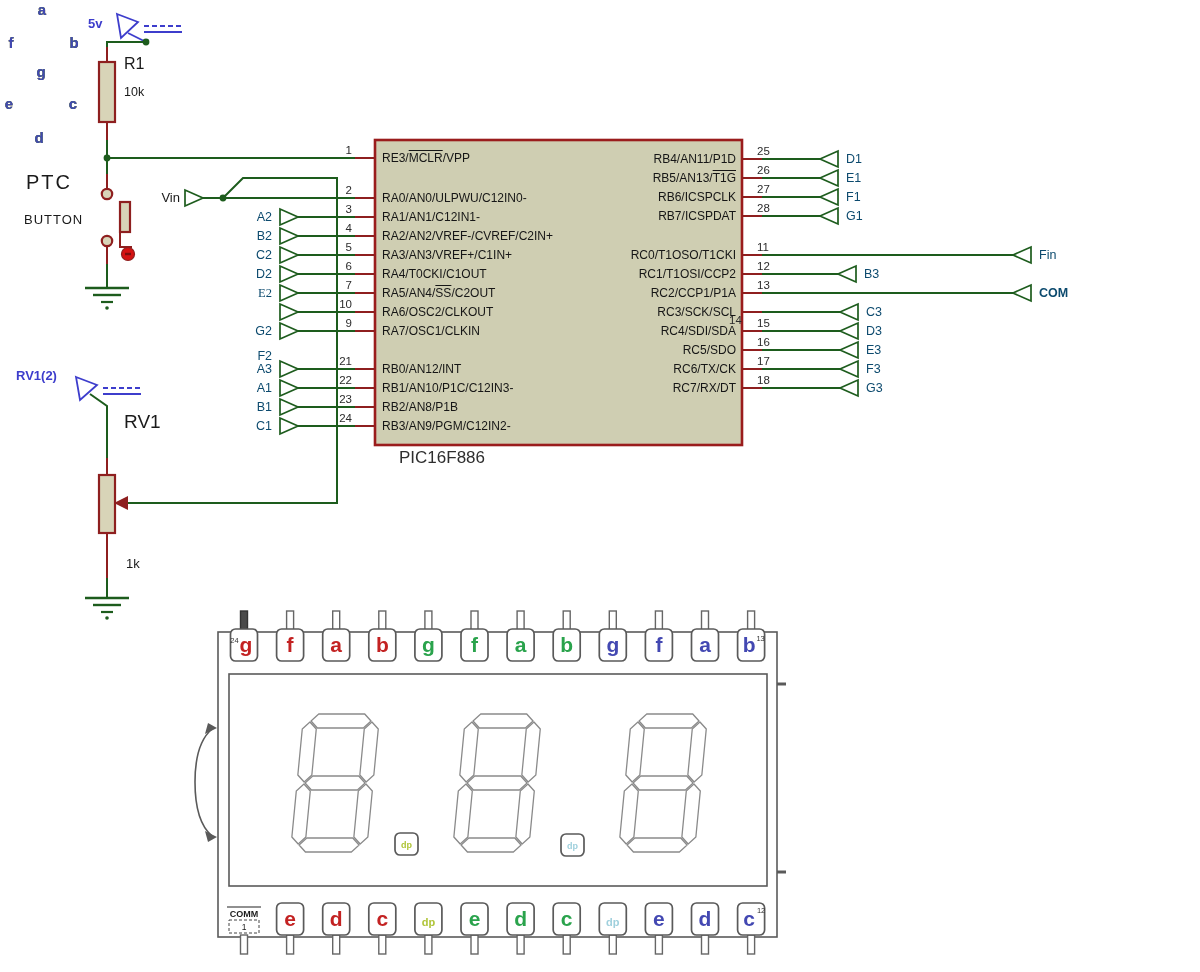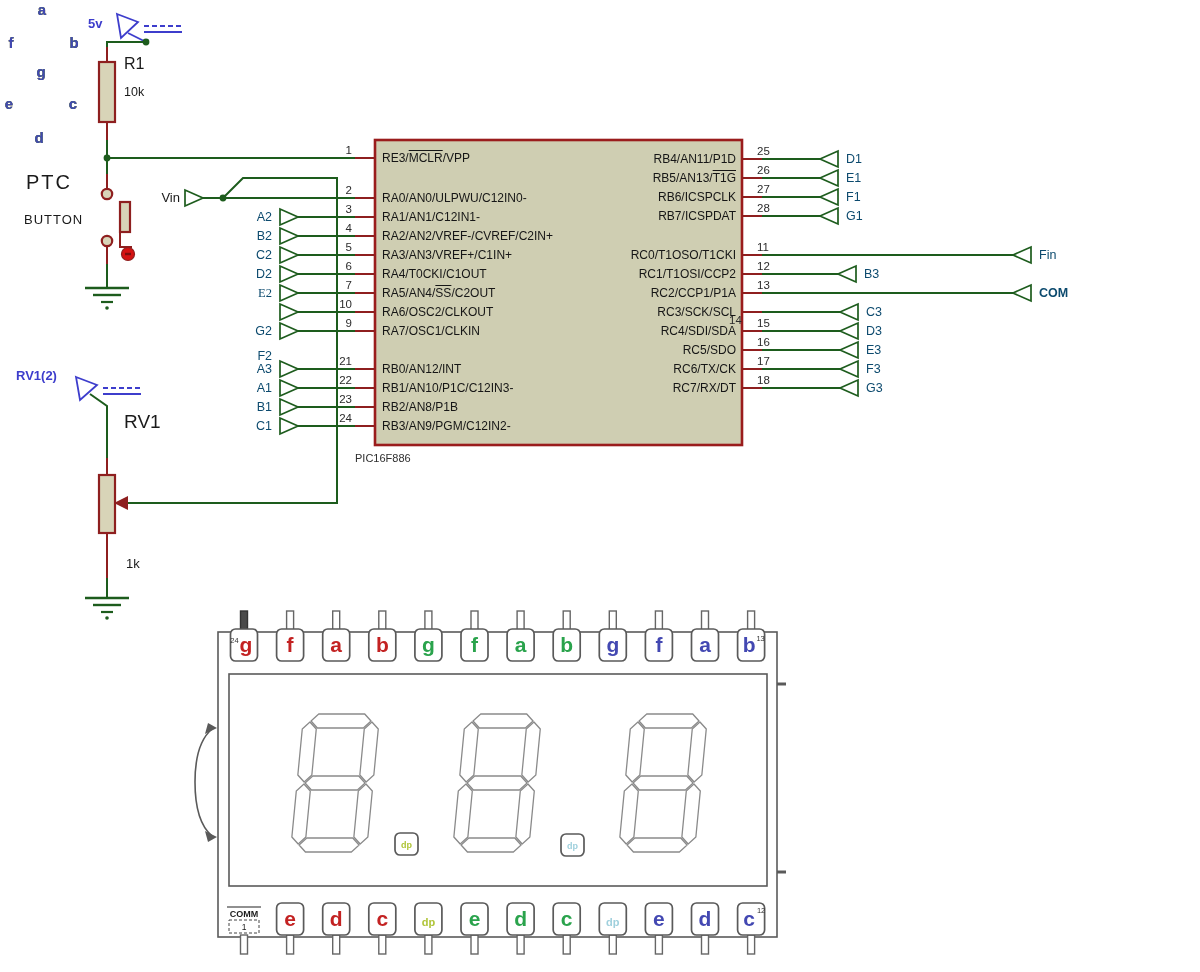--- a/index.html
+++ b/index.html
@@ -311,21 +311,21 @@
 
   <div class="lbl blue" style="left:88px;top:6px;font-size:13px;margin-top:10px;">5v</div>
   <div class="lbl" style="left:124px;top:56px;font-size:16px;">R1</div>
   <div class="lbl" style="left:124px;top:84px;font-size:12.5px;">10k</div>
   <div class="lbl" style="left:26px;top:174px;font-size:20px;letter-spacing:2px;">PTC</div>
   <div class="lbl" style="left:24px;top:212px;font-size:13px;letter-spacing:1px;">BUTTON</div>
   <div class="lbl right" style="left:140px;top:190px;width:40px;font-size:13px;">Vin</div>
   <div class="lbl blue" style="left:16px;top:368px;font-size:13px;">RV1(2)</div>
   <div class="lbl" style="left:124px;top:414px;font-size:19px;">RV1</div>
   <div class="lbl" style="left:126px;top:556px;font-size:13px;">1k</div>
-  <div class="lbl" style="left:355px;top:450px;font-size:11px;color:#2e2e2e;">PIC16F886</div>
+  <div class="lbl" style="left:399px;top:450px;font-size:17px;color:#2e2e2e;">PIC16F886</div>
   <div id="gen-labels">
       <div class="lbl pnum right" style="left:312px;top:142px;width:40px;">1</div>
       <div class="lbl pname" style="left:382px;top:150px;"><span>RE3/</span><span class="ol">MCLR</span><span>/VPP</span></div>
       <div class="lbl pnum right" style="left:312px;top:182px;width:40px;">2</div>
       <div class="lbl pname" style="left:382px;top:190px;"><span>RA0/AN0/ULPWU/C12IN0-</span></div>
       <div class="lbl pnum right" style="left:312px;top:201px;width:40px;">3</div>
       <div class="lbl pname" style="left:382px;top:209px;"><span>RA1/AN1/C12IN1-</span></div>
       <div class="lbl pnum right" style="left:312px;top:220px;width:40px;">4</div>
       <div class="lbl pname" style="left:382px;top:228px;"><span>RA2/AN2/VREF-/CVREF/C2IN+</span></div>
       <div class="lbl pnum right" style="left:312px;top:239px;width:40px;">5</div>

